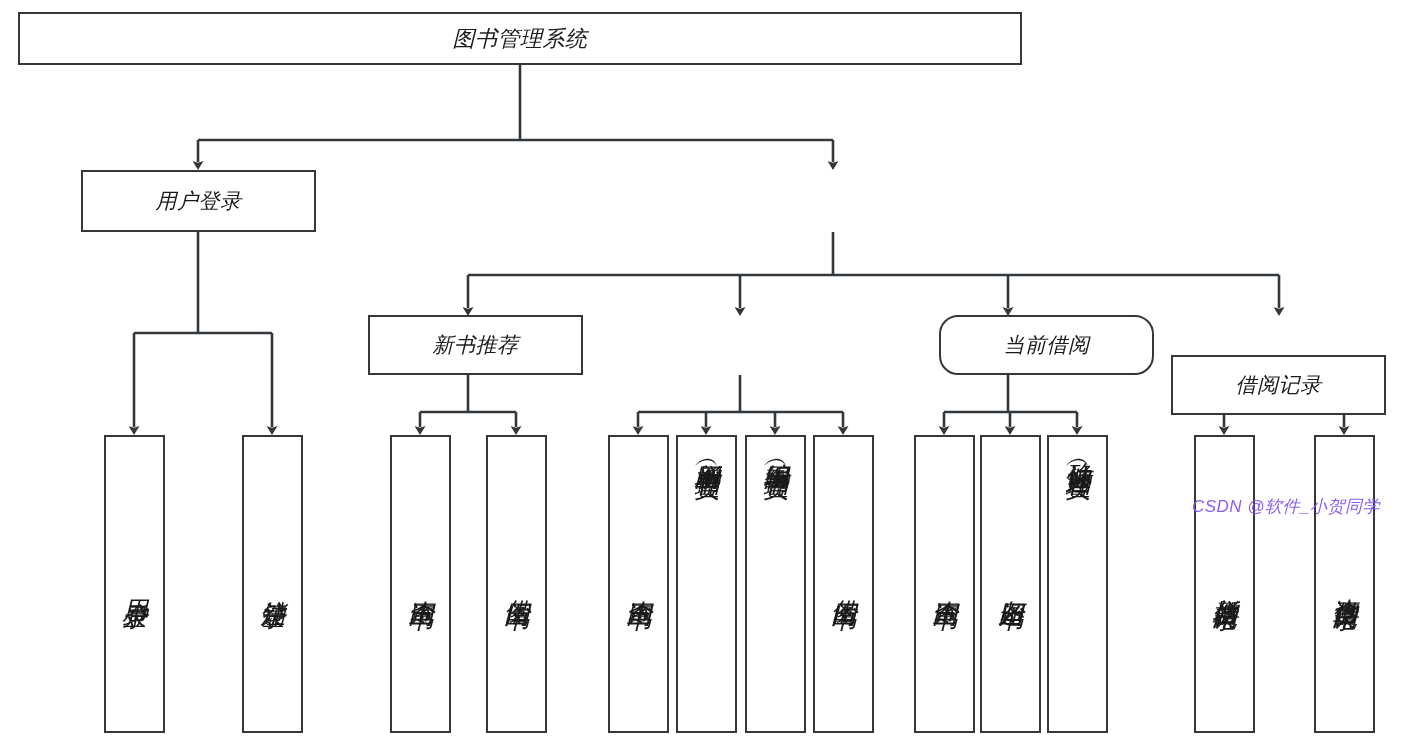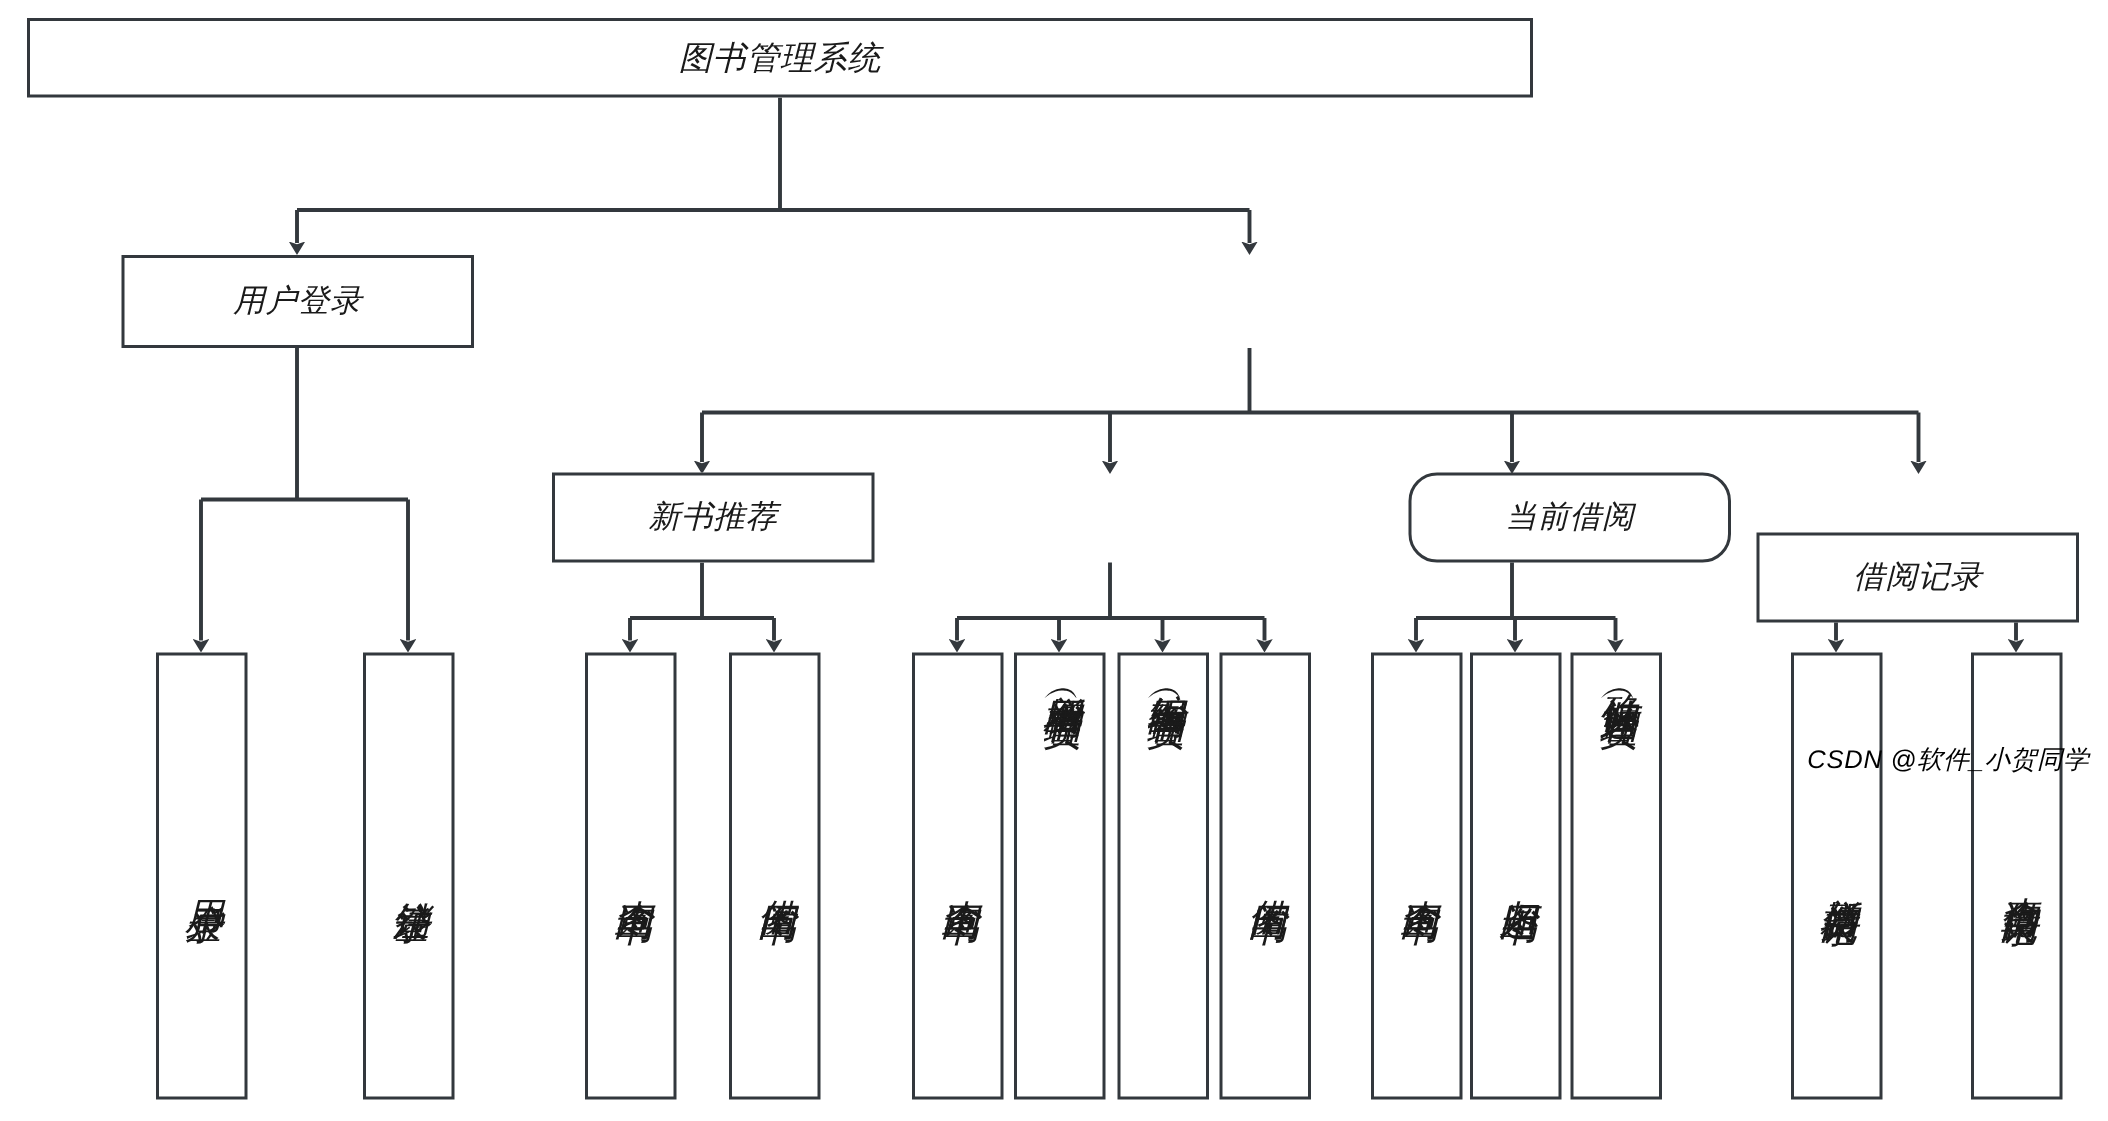--- a/index.html
+++ b/index.html
@@ -63,24 +63,24 @@
     line-height: 1.02;
     letter-spacing: 2px;
     white-space: nowrap;
   }
   .node.vertical.centered {
     align-items: center;
     padding-top: 0;
   }
   .watermark {
     position: absolute;
-    right: 12px;
+    right: 25px;
     bottom: 6px;
     font-size: 17px;
-    color: #000000;
+    color: #8b5cf6;
     letter-spacing: 0.5px;
     white-space: nowrap;
   }
 </style>
 </head>
 <body>
 
 <div id="diagram-root">
 
   <svg class="edges" viewBox="0 0 1405 747">

